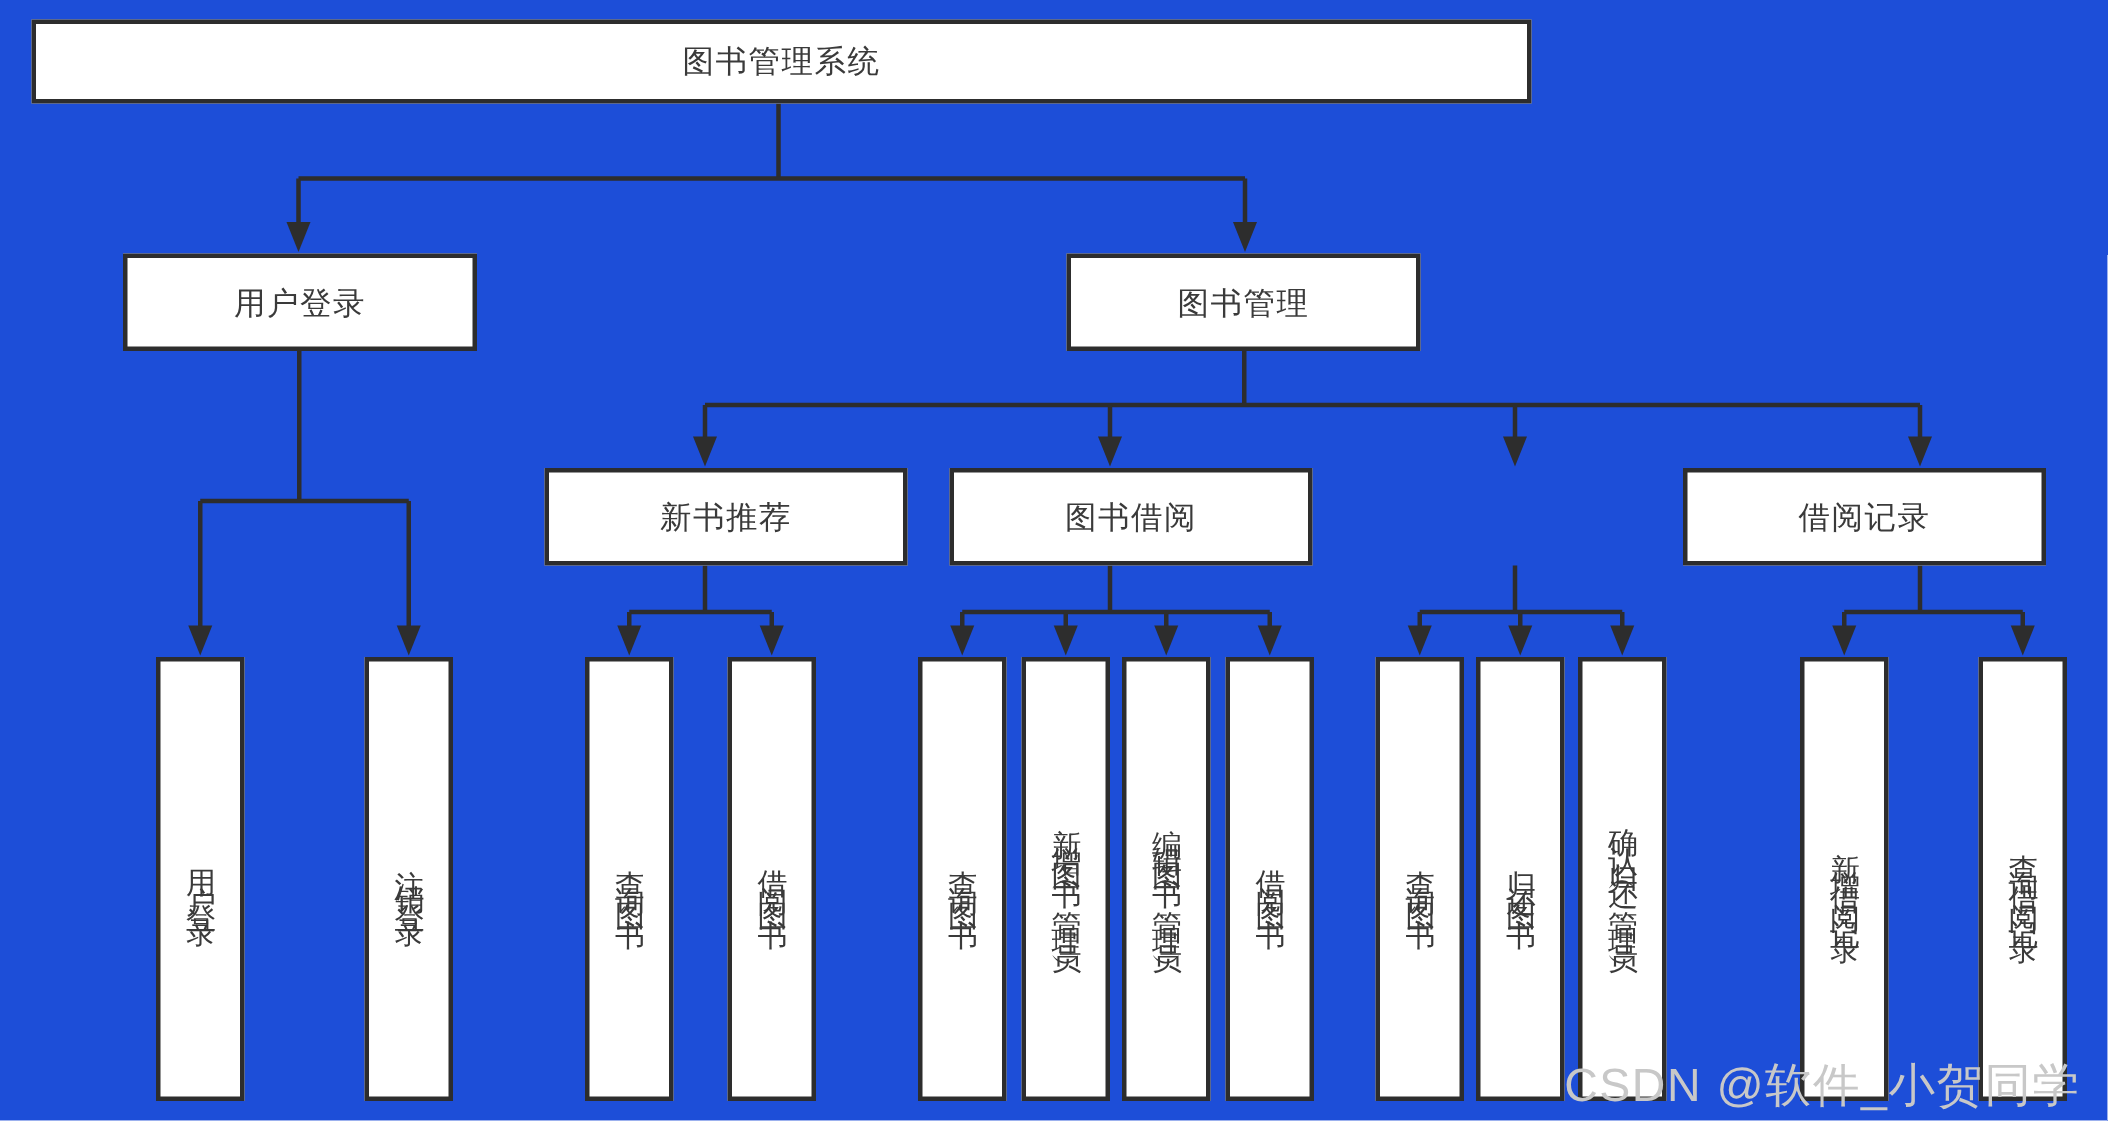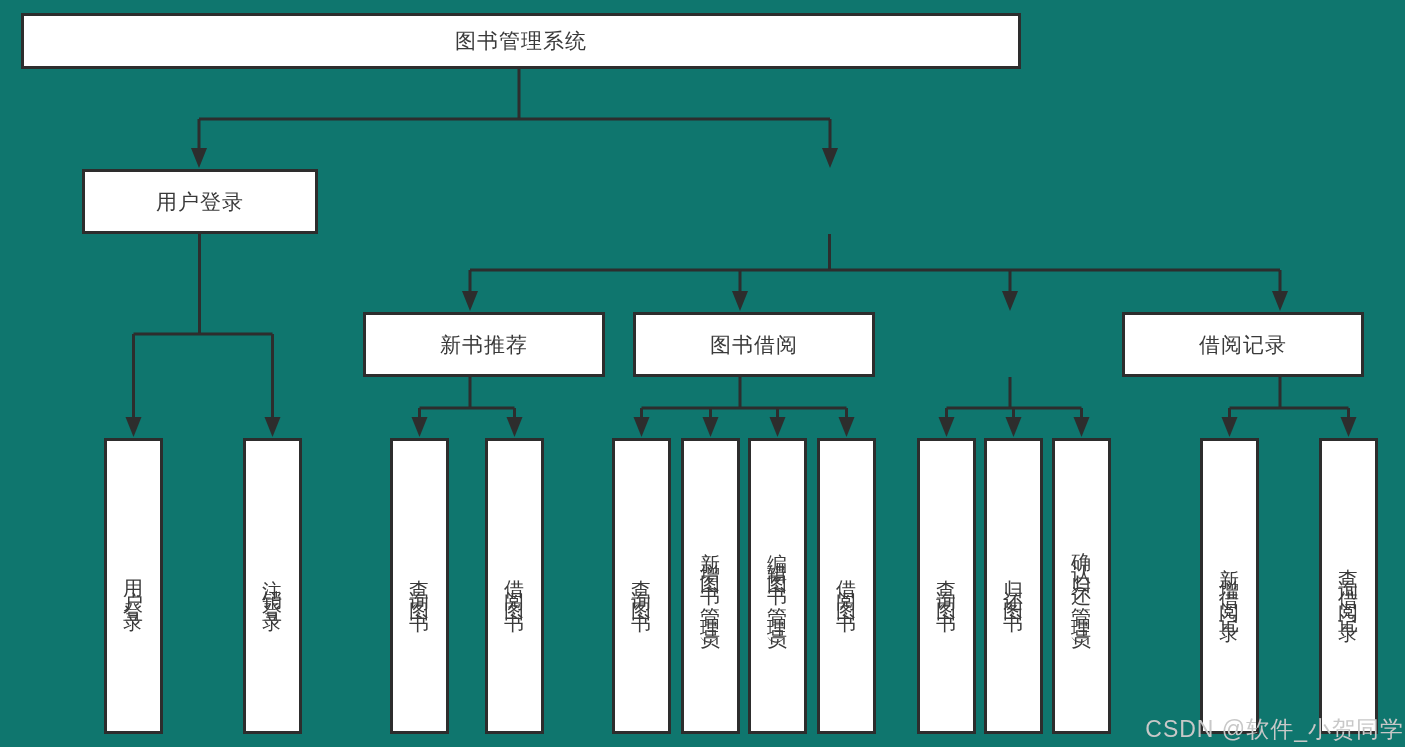--- a/index.html
+++ b/index.html
@@ -10,21 +10,21 @@
   *{box-sizing:border-box;margin:0;padding:0;}
   html,body{background:#ffffff;}
   body{
     font-family:"Liberation Sans","DejaVu Sans",sans-serif;
     color:var(--text);
   }
   .canvas{
     position:relative;
     width:1405px;
     height:747px;
-    background:#0f766e;
+    background:#1d4ed8;
     overflow:hidden;
   }
   .connectors{
     position:absolute;
     left:0;top:0;
     width:1405px;height:747px;
     z-index:0;
     pointer-events:none;
   }
   .node{
@@ -50,23 +50,23 @@
   .leaf{
     top:438px;width:59px;height:296px;
     writing-mode:vertical-rl;
     text-orientation:mixed;
     font-size:20px;
     letter-spacing:11px;
     line-height:1;
   }
   .watermark{
     position:absolute;
-    right:1px;
+    right:18px;
     bottom:2px;
-    font-size:23px;
+    font-size:31px;
     color:var(--wm);
     letter-spacing:1px;
     z-index:5;
     white-space:nowrap;
   }
 </style>
 </head>
 <body>
 
 <div class="canvas">
@@ -122,20 +122,21 @@
       <polygon points="1073.5,417 1089.5,417 1081.5,437" fill="#2d2d2d"></polygon>
       <line x1="1229.5" y1="408" x2="1229.5" y2="421" stroke="#2d2d2d" stroke-width="3"></line>
       <polygon points="1221.5,417 1237.5,417 1229.5,437" fill="#2d2d2d"></polygon>
       <line x1="1348.5" y1="408" x2="1348.5" y2="421" stroke="#2d2d2d" stroke-width="3"></line>
       <polygon points="1340.5,417 1356.5,417 1348.5,437" fill="#2d2d2d"></polygon>
     </svg>
 
   <div class="node root hbox">图书管理系统</div>
 
   <div class="node lvl2 hbox" style="left:82px;">用户登录</div>
+  <div class="node lvl2 hbox" style="left:711px;">图书管理</div>
 
   <div class="node lvl3 hbox" style="left:363px;">新书推荐</div>
   <div class="node lvl3 hbox" style="left:633px;">图书借阅</div>
   <div class="node lvl3 hbox" style="left:1122px;">借阅记录</div>
 
   <div class="node leaf" style="left:104px;">用户登录</div>
   <div class="node leaf" style="left:243px;">注销登录</div>
 
   <div class="node leaf" style="left:390px;">查询图书</div>
   <div class="node leaf" style="left:485px;">借阅图书</div>

